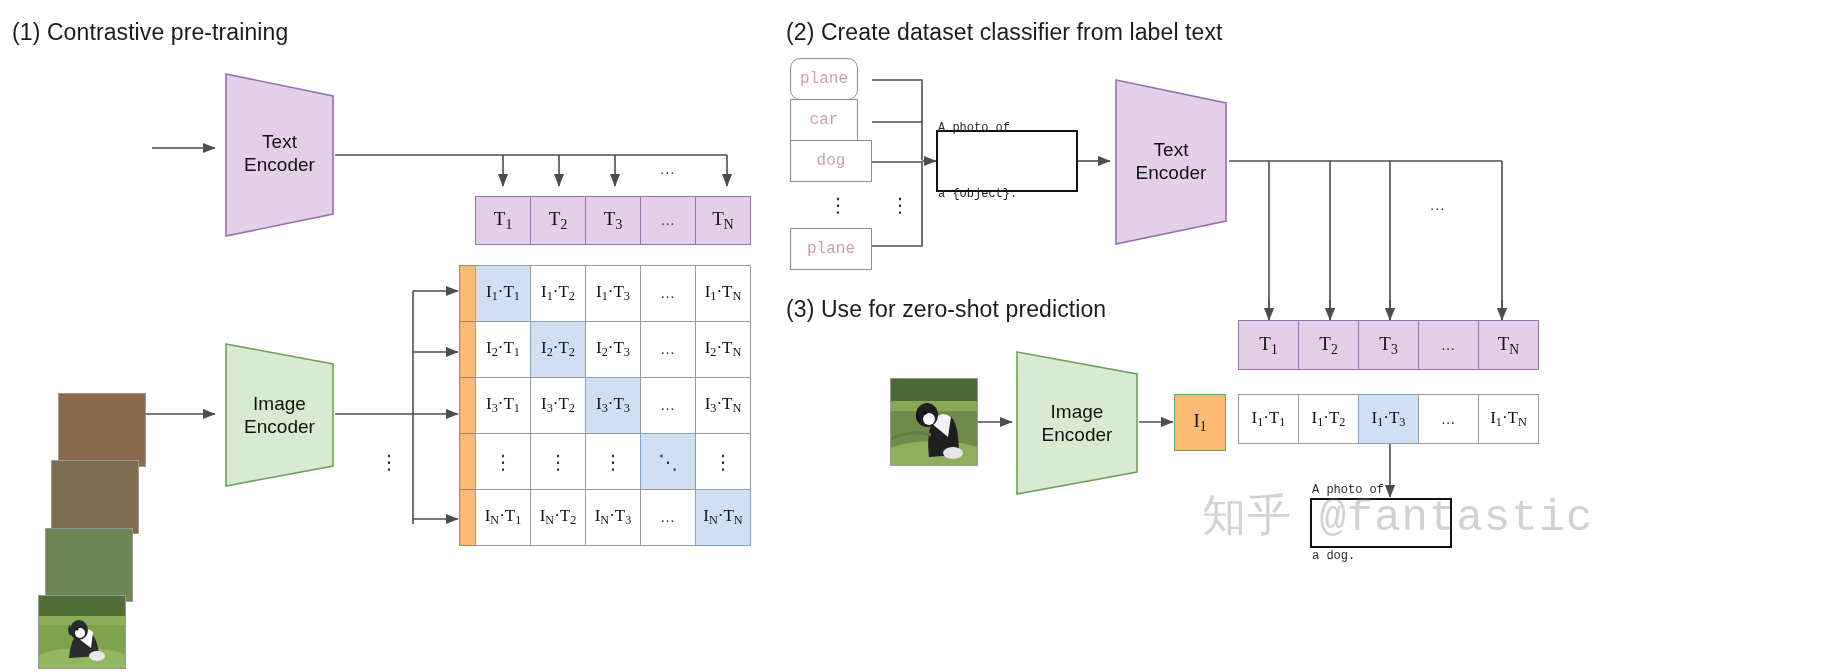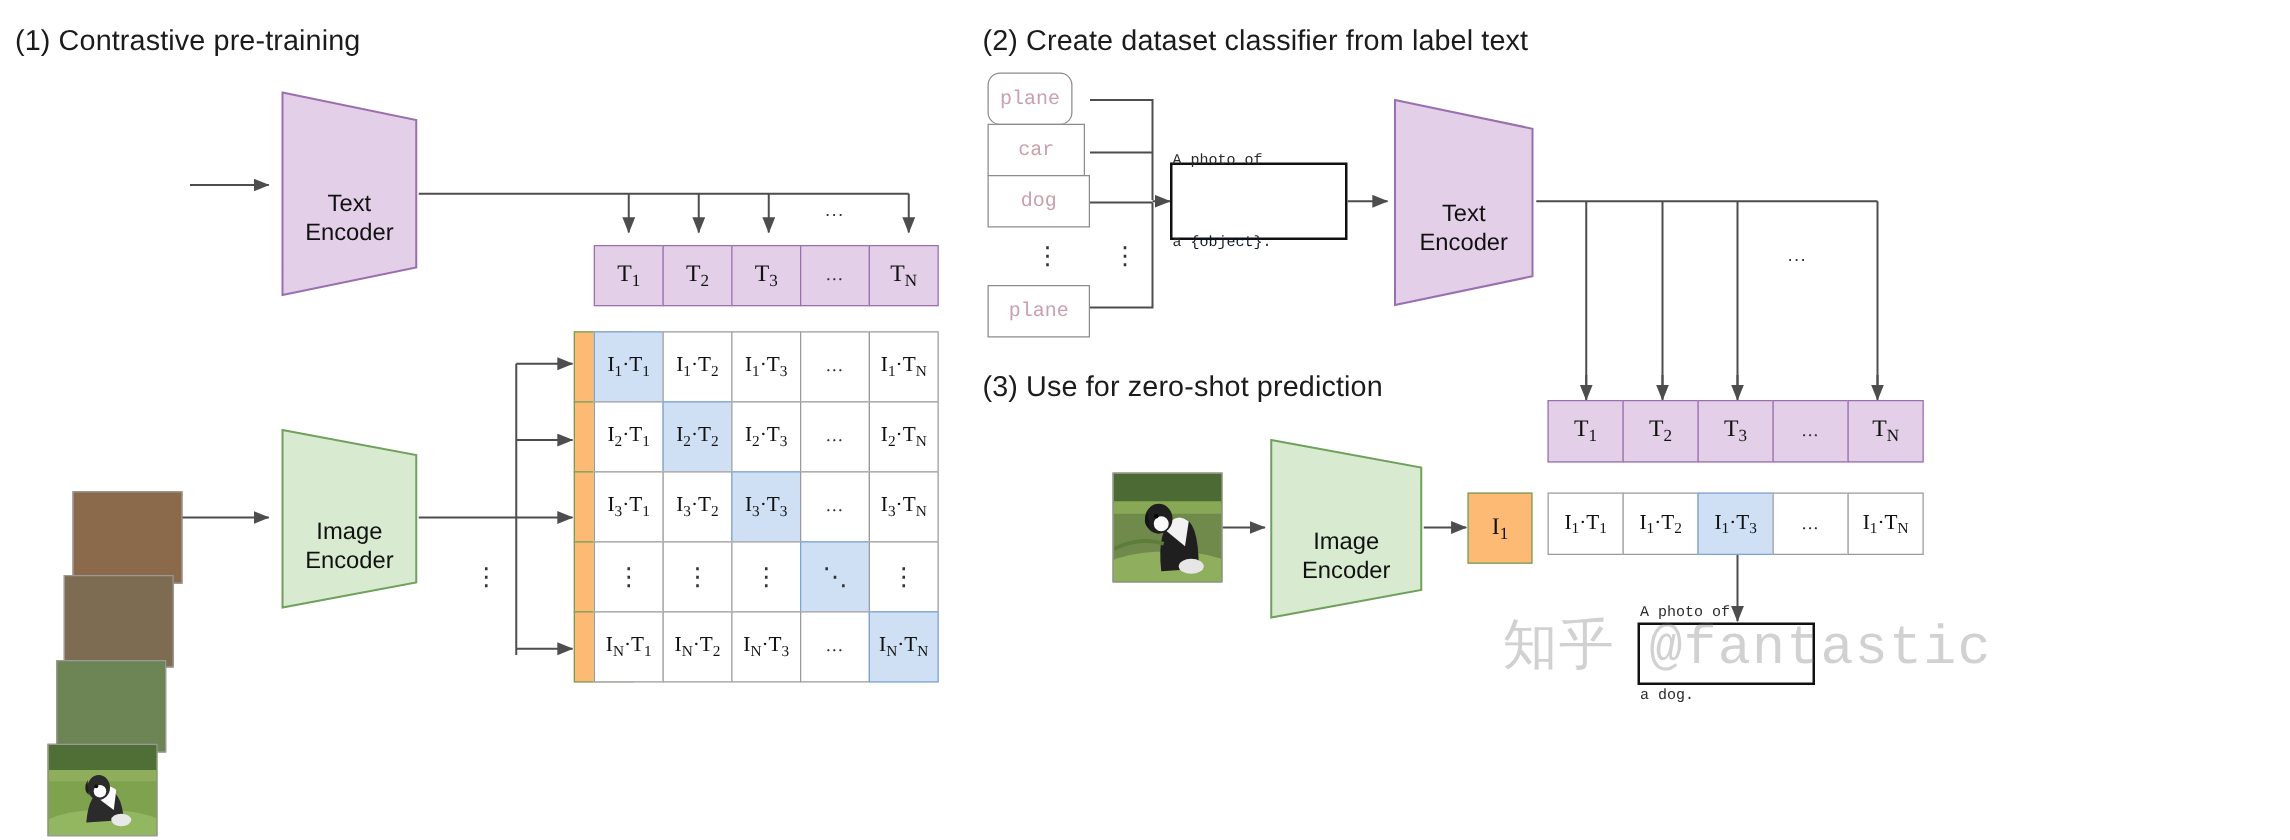--- a/index.html
+++ b/index.html
@@ -43,21 +43,20 @@
 
   
   .enc-label {
     position:absolute;
     width:100%;
     text-align:center;
     font-family:"Liberation Sans", sans-serif;
     font-size:19px;
     color:#111;
     line-height:23px;
-    margin-top:22px;
   }
 
   
   .cellT {
     background:#e3cfe8;
     border:1px solid #9a6fae;
     display:flex; align-items:center; justify-content:center;
     font-family:"Liberation Serif", serif;
     font-size:19px; color:#111;
   }
@@ -343,21 +342,21 @@
         </div>
       <div class="cellM hi" style="width:56px;height:57px;margin-left:-1px;">
           <span>I<span class="sub">N</span>·T<span class="sub">N</span></span>
         </div>
     </div>
   </div>
 
   <div class="panel-title abs" style="left:786px; top:19px;">(2) Create dataset classifier from label text</div>
 
   <div class="labelbox abs" style="left:790px; top:58px; width:68px; height:42px;border-radius:10px;">plane</div>
-  <div class="labelbox abs" style="left:790px; top:99px; width:78px; height:42px;">car</div>
+  <div class="labelbox abs" style="left:790px; top:99px; width:68px; height:42px;">car</div>
   <div class="labelbox abs" style="left:790px; top:140px; width:82px; height:42px;">dog</div>
   <div class="labelbox abs" style="left:790px; top:228px; width:82px; height:42px;">plane</div>
   <div class="abs vdots" style="left:828px; top:195px;">⋮</div>
   <div class="abs vdots" style="left:890px; top:195px;">⋮</div>
 
   <div class="promptbox abs" style="left:936px; top:130px; width:142px; height:62px;">
     <div>
       <div>A photo of</div>
       <div><span>a </span><span class="ph">{object}</span><span>.</span></div>
     </div>

